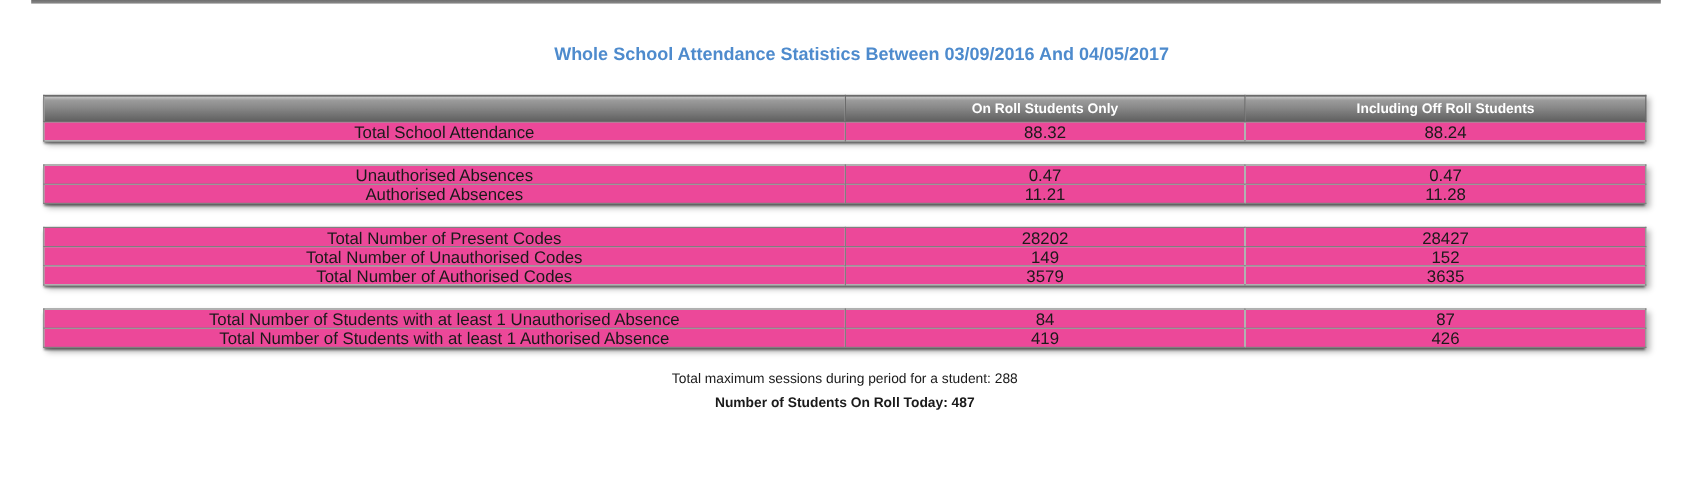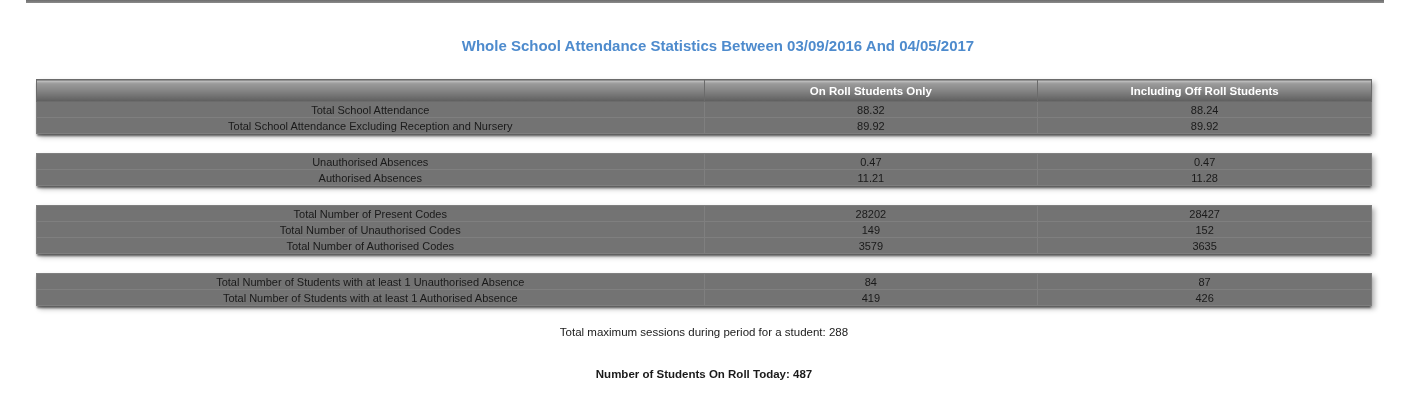--- a/index.html
+++ b/index.html
@@ -52,39 +52,39 @@
     background: linear-gradient(180deg, #c9c9c9 0px, #9b9b9b 3px, #8b8b8b 40%, #5e5e5e 100%);
     color: #ffffff;
     font-size: 11.5px;
     font-weight: bold;
     text-align: center;
     border: 1px solid #6b6b6b;
   }
   table.stats-table td {
     height: 15px;
     padding: 0 4px;
-    font-size: 11px;
+    font-size: 14px;
     line-height: 14px;
     color: #1a1a1a;
     text-align: center;
     border: 1px solid #7f7f7f;
-    background: #737373;
+    background: #ec4899;
     overflow: hidden;
     white-space: nowrap;
   }
   .footer-line {
     text-align: center;
     font-size: 11.5px;
     line-height: 14px;
     color: #1a1a1a;
     margin-top: 0;
   }
   .footer-line.bold {
     font-weight: bold;
-    margin-top: 28px;
+    margin-top: 6px;
   }
 </style>
 </head>
 <body>
 
 <div class="top-strip"></div>
 
 <h1 class="report-title">Whole School Attendance Statistics Between 03/09/2016 And 04/05/2017</h1>
 
 <div class="tables-wrap" id="tables">
@@ -99,25 +99,20 @@
           <th></th>
           <th>On Roll Students Only</th>
           <th>Including Off Roll Students</th>
         </tr>
       </thead>
       <tbody>
         <tr>
           <td>Total School Attendance</td>
           <td>88.32</td>
           <td>88.24</td>
-        </tr>
-        <tr>
-          <td>Total School Attendance Excluding Reception and Nursery</td>
-          <td>89.92</td>
-          <td>89.92</td>
         </tr>
       </tbody>
     </table>
     <table class="stats-table">
       <colgroup>
         <col class="col-label">
         <col class="col-onroll">
         <col class="col-offroll">
       </colgroup>
       <tbody>

